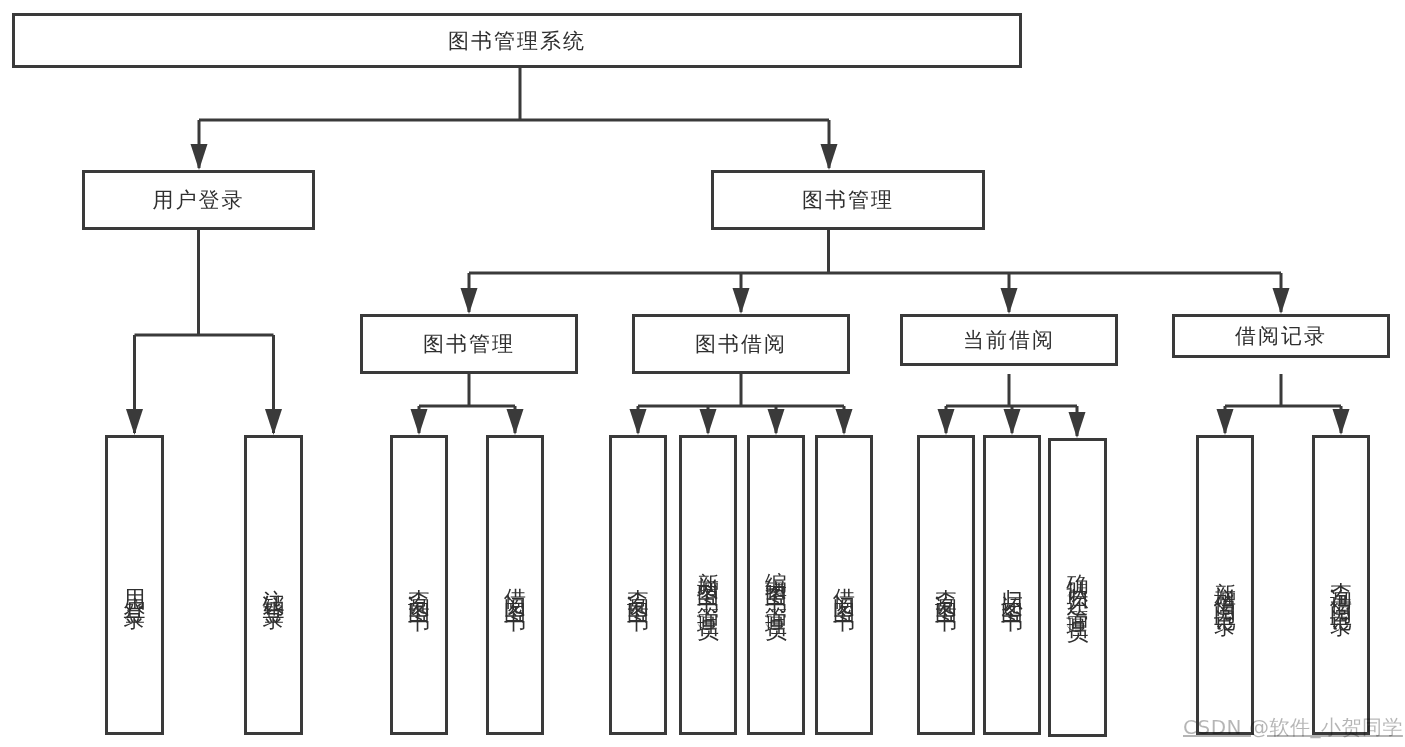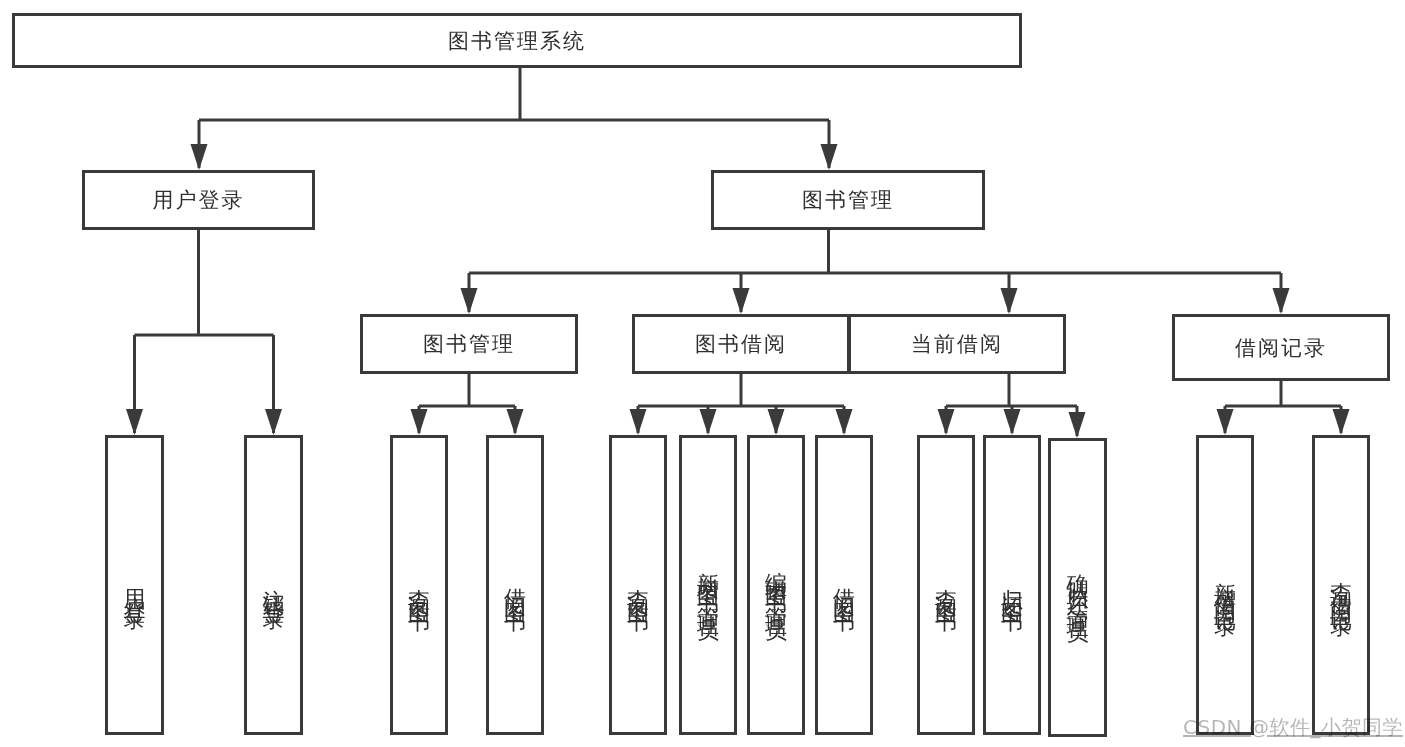--- a/index.html
+++ b/index.html
@@ -102,24 +102,24 @@
   <div class="box h" style="left:711px;top:170px;width:274px;height:60px">
     <span>图书管理</span>
   </div>
 
   <div class="box h" style="left:360px;top:314px;width:218px;height:60px">
     <span>图书管理</span>
   </div>
   <div class="box h" style="left:632px;top:314px;width:218px;height:60px">
     <span>图书借阅</span>
   </div>
-  <div class="box h" style="left:848px;top:314px;width:218px;height:60px">
+  <div class="box h" style="left:900px;top:314px;width:218px;height:52px">
     <span>当前借阅</span>
   </div>
-  <div class="box h" style="left:1172px;top:314px;width:218px;height:67px">
+  <div class="box h" style="left:1172px;top:314px;width:218px;height:44px">
     <span>借阅记录</span>
   </div>
 
   <div class="box v" style="left:105px;top:435px;width:59px;height:300px">
     <span>用户登录</span>
   </div>
   <div class="box v" style="left:244px;top:435px;width:59px;height:300px">
     <span>注销登录</span>
   </div>
 

